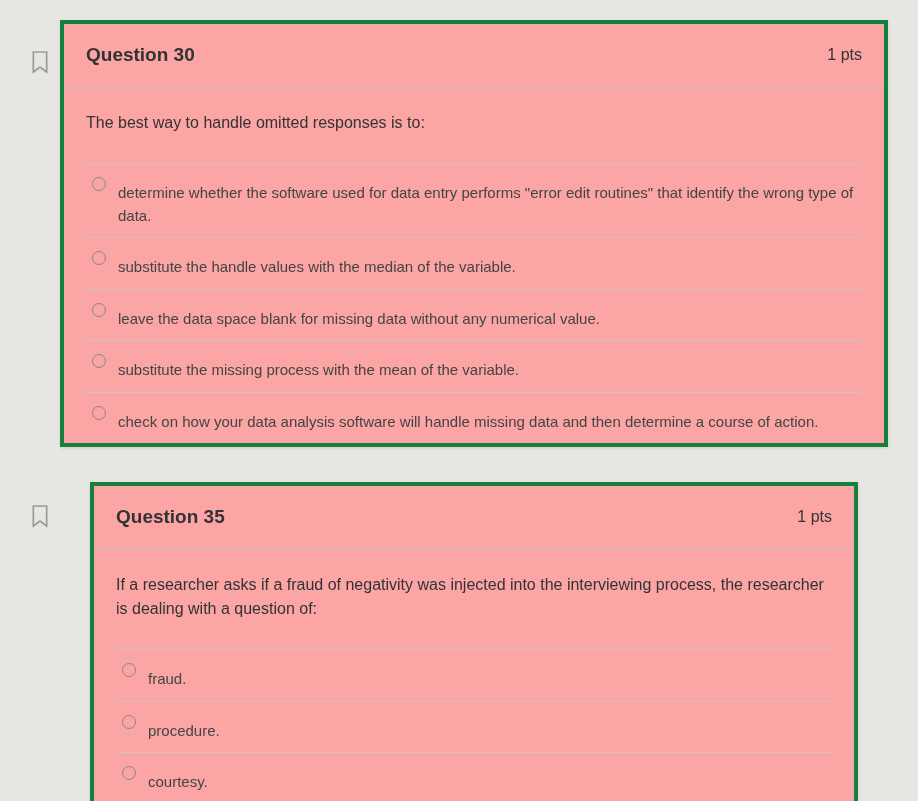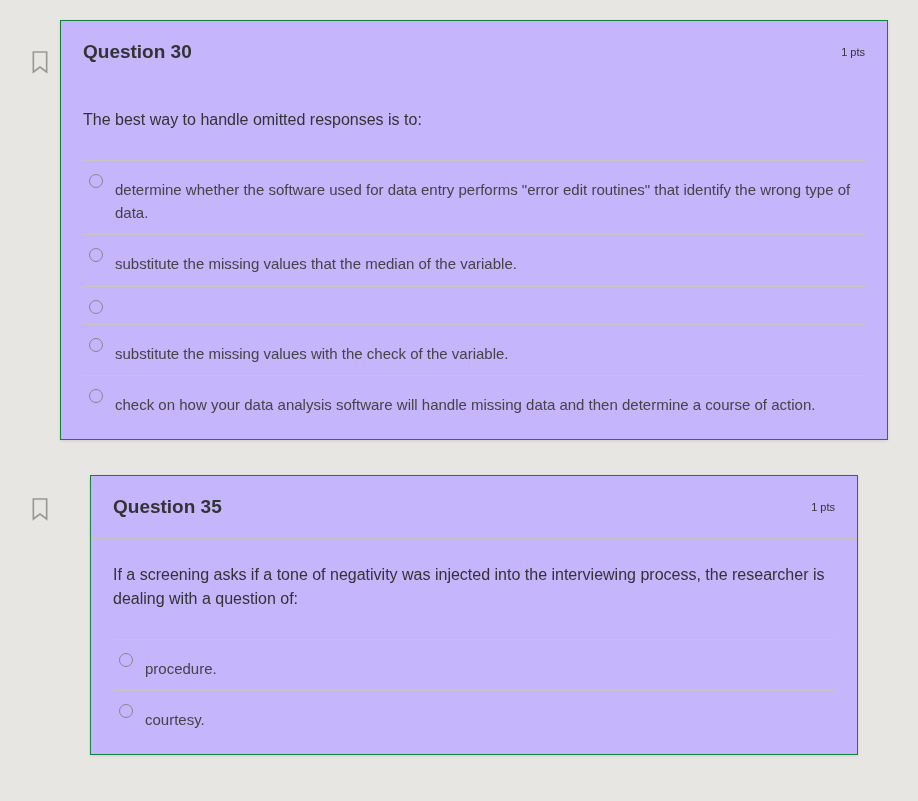--- a/index.html
+++ b/index.html
@@ -25,43 +25,43 @@
       margin-top: 30px;
       margin-right: 10px;
       flex-shrink: 0;
     }
     .bookmark-icon svg {
       width: 100%;
       height: 100%;
     }
     .question-card {
       flex: 1;
-      background: #c4b5fd;
-      border: 1px solid #15803d;
+      background: #fca5a5;
+      border: 4px solid #15803d;
       box-shadow: 0 1px 3px rgba(0,0,0,0.1);
     }
     .question-header {
       display: flex;
       justify-content: space-between;
       align-items: center;
       padding: 20px 22px;
       border-bottom: 1px solid #c5c2bd;
     }
     .question-title {
       font-size: 19px;
       font-weight: 600;
       color: #333;
     }
     .question-points {
-      font-size: 11px;
+      font-size: 16px;
       font-weight: 500;
       color: #333;
     }
     .question-body {
-      padding: 24px 22px 12px 22px;
+      padding: 24px 22px 0 22px;
     }
     .question-prompt {
       font-size: 16px;
       color: #333;
       line-height: 1.5;
       margin-bottom: 28px;
     }
     .options-list {
       list-style: none;
     }
@@ -116,28 +116,29 @@
     </div>
     <div class="question-body">
       <div class="question-prompt">The best way to handle omitted responses is to:</div>
       <ul class="options-list">
         <li class="option-item">
           <span class="radio-circle"></span>
           <span class="option-text">determine whether the software used for data entry performs "error edit routines" that identify the wrong type of data.</span>
         </li>
         <li class="option-item">
           <span class="radio-circle"></span>
-          <span class="option-text">substitute the missing values that the median of the variable.</span>
+          <span class="option-text">substitute the handle values with the median of the variable.</span>
         </li>
         <li class="option-item">
           <span class="radio-circle"></span>
+          <span class="option-text">leave the data space blank for missing data without any numerical value.</span>
         </li>
         <li class="option-item">
           <span class="radio-circle"></span>
-          <span class="option-text">substitute the missing values with the check of the variable.</span>
+          <span class="option-text">substitute the missing process with the mean of the variable.</span>
         </li>
         <li class="option-item">
           <span class="radio-circle"></span>
           <span class="option-text">check on how your data analysis software will handle missing data and then determine a course of action.</span>
         </li>
       </ul>
     </div>
   </div>
 </div>
 
@@ -146,22 +147,26 @@
     <svg viewBox="0 0 24 28" fill="none" stroke="#999" stroke-width="2">
       <path d="M4 2 L20 2 L20 26 L12 20 L4 26 Z"></path>
     </svg>
   </div>
   <div class="question-card">
     <div class="question-header">
       <div class="question-title">Question 35</div>
       <div class="question-points">1 pts</div>
     </div>
     <div class="question-body">
-      <div class="question-prompt">If a screening asks if a tone of negativity was injected into the interviewing process, the researcher is dealing with a question of:</div>
+      <div class="question-prompt">If a researcher asks if a fraud of negativity was injected into the interviewing process, the researcher is dealing with a question of:</div>
       <ul class="options-list">
+        <li class="option-item">
+          <span class="radio-circle"></span>
+          <span class="option-text">fraud.</span>
+        </li>
         <li class="option-item">
           <span class="radio-circle"></span>
           <span class="option-text">procedure.</span>
         </li>
         <li class="option-item">
           <span class="radio-circle"></span>
           <span class="option-text">courtesy.</span>
         </li>
       </ul>
     </div>

